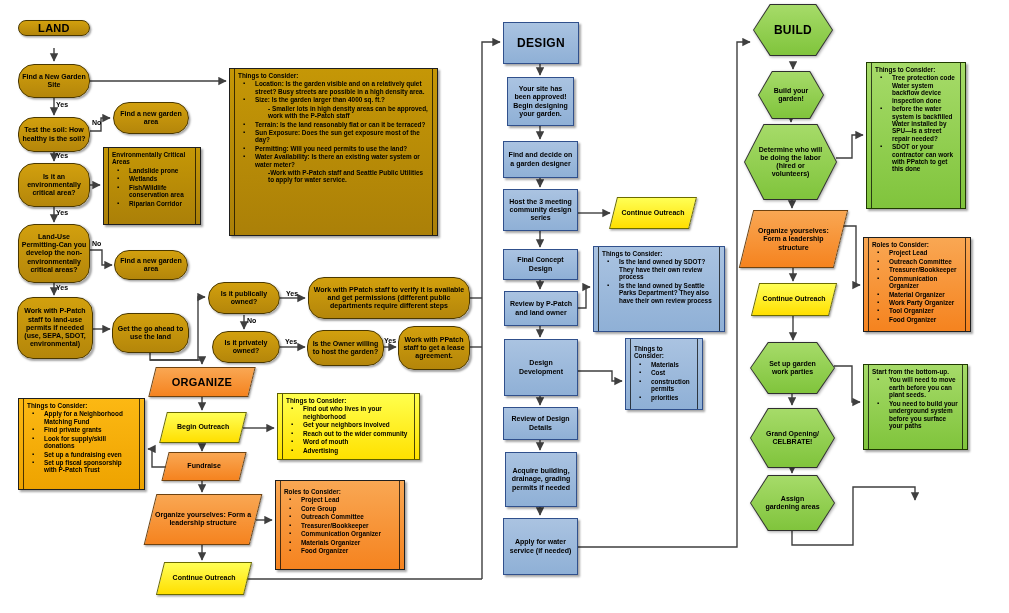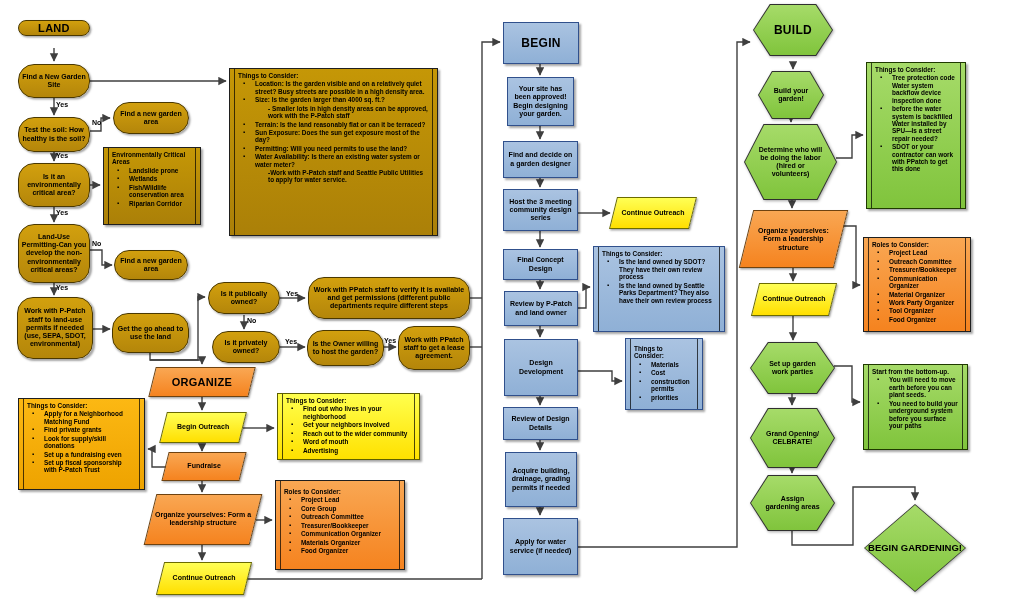--- a/index.html
+++ b/index.html
@@ -199,21 +199,21 @@
       <li>Project Lead</li>
       <li>Core Group</li>
       <li>Outreach Committee</li>
       <li>Treasurer/Bookkeeper</li>
       <li>Communication Organizer</li>
       <li>Materials Organizer</li>
       <li>Food Organizer</li>
     </ul>
   </div>
 
-  <div class="node proc h2" style="left:503px;top:22px;width:76px;height:42px;">BEGIN</div>
+  <div class="node proc h2" style="left:503px;top:22px;width:76px;height:42px;">DESIGN</div>
   <div class="node proc" style="left:507px;top:77px;width:67px;height:49px;">Your site has been approved! Begin designing your garden.</div>
   <div class="node proc" style="left:503px;top:141px;width:75px;height:37px;">Find and decide on a garden designer</div>
   <div class="node proc" style="left:503px;top:189px;width:75px;height:42px;">Host the 3 meeting community design series</div>
   <div class="node para yellow" style="left:613px;top:197px;width:80px;height:32px;">
       <span>Continue Outreach</span>
     </div>
   <div class="node proc" style="left:503px;top:249px;width:75px;height:31px;">Final Concept Design</div>
   <div class="node proc" style="left:504px;top:291px;width:74px;height:35px;">Review by P-Patch and land owner</div>
   <div class="node proc" style="left:504px;top:339px;width:74px;height:57px;">Design Development</div>
   <div class="node proc" style="left:503px;top:407px;width:75px;height:33px;">Review of Design Details</div>
@@ -260,24 +260,20 @@
     <div class="hex-b"></div>
     <div class="hex-f">Set up garden work parties</div>
   </div>
   <div class="node hex" style="left:750px;top:408px;width:85px;height:60px;">
     <div class="hex-b"></div>
     <div class="hex-f">Grand Opening/ CELBRATE!</div>
   </div>
   <div class="node hex" style="left:750px;top:475px;width:85px;height:56px;">
     <div class="hex-b"></div>
     <div class="hex-f">Assign gardening areas</div>
-  </div>
-  <div class="node diamond" style="left:864px;top:504px;width:102px;height:88px;">
-    <div class="dia-b"></div>
-    <div class="dia-f">BEGIN GARDENING!</div>
   </div>
 
   <div class="note greenbox" style="left:866px;top:62px;width:100px;height:147px;">
     <div>Things to Consider:</div>
     <ul>
       <li>Tree protection code Water system backflow device inspection done</li>
       <li>before the water system is backfilled Water installed by SPU—Is a street repair needed?</li>
       <li>SDOT or your contractor can work with PPatch to get this done</li>
     </ul>
   </div>

